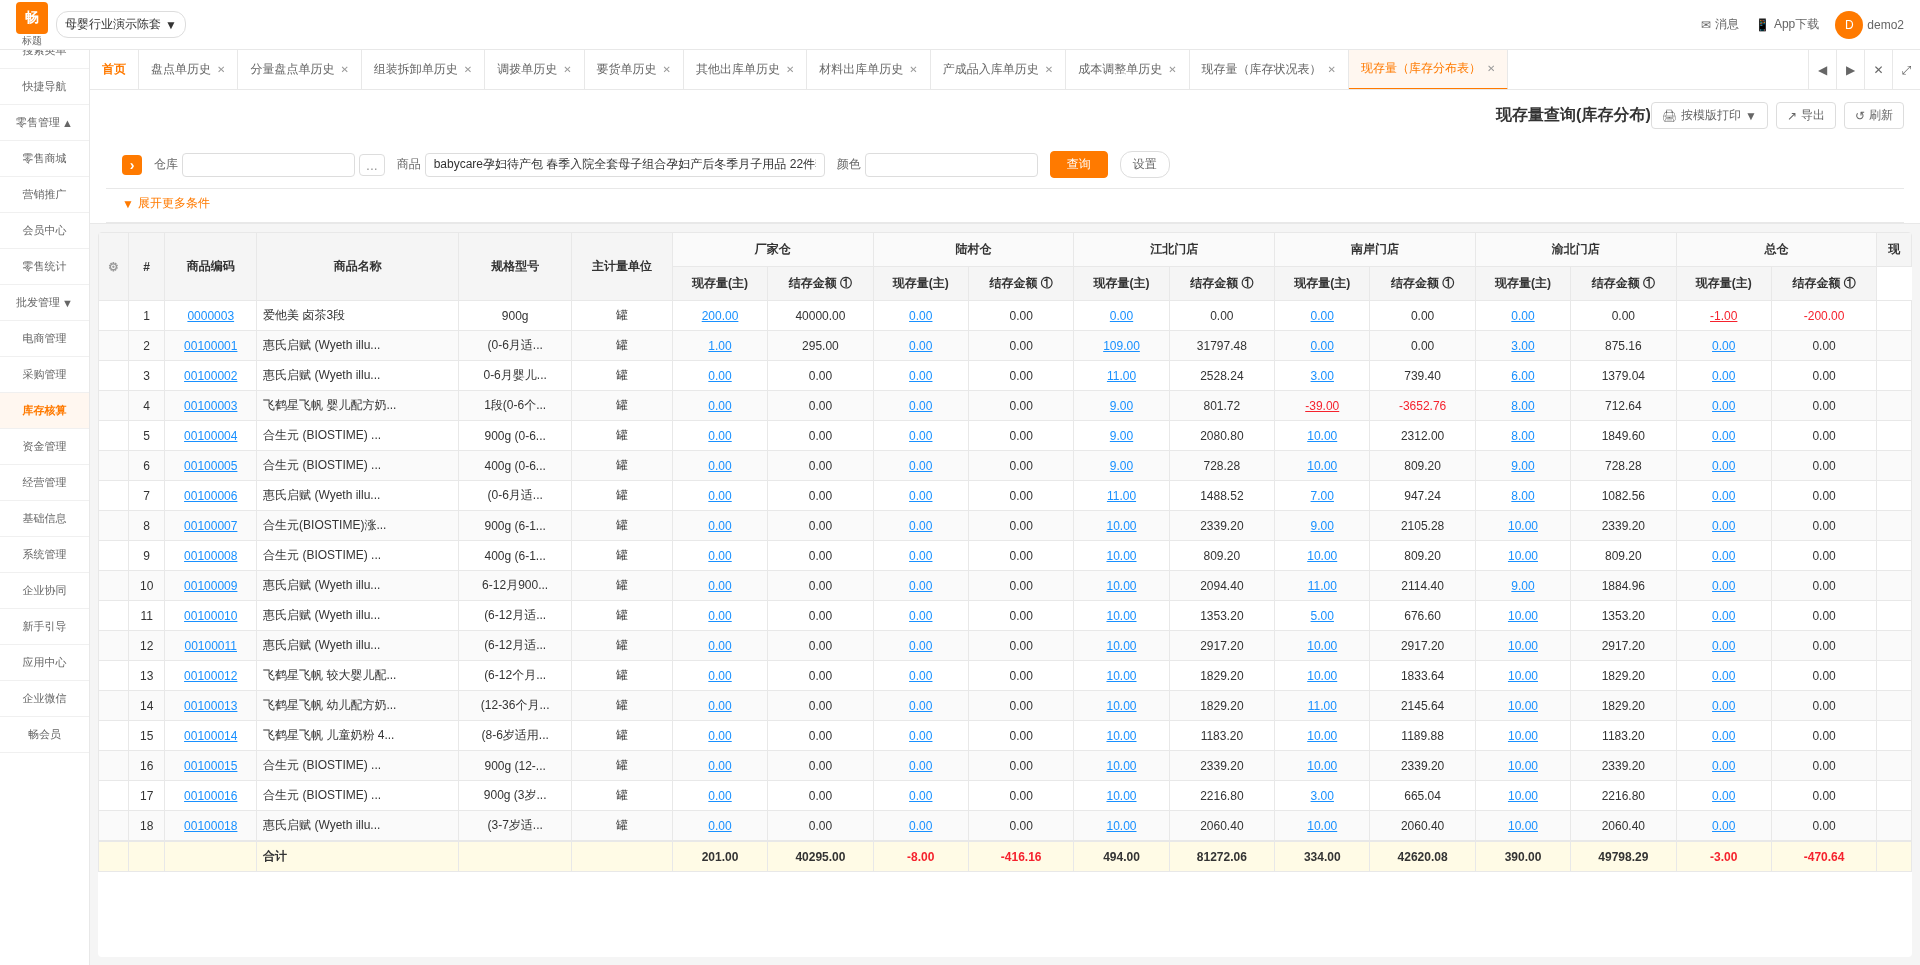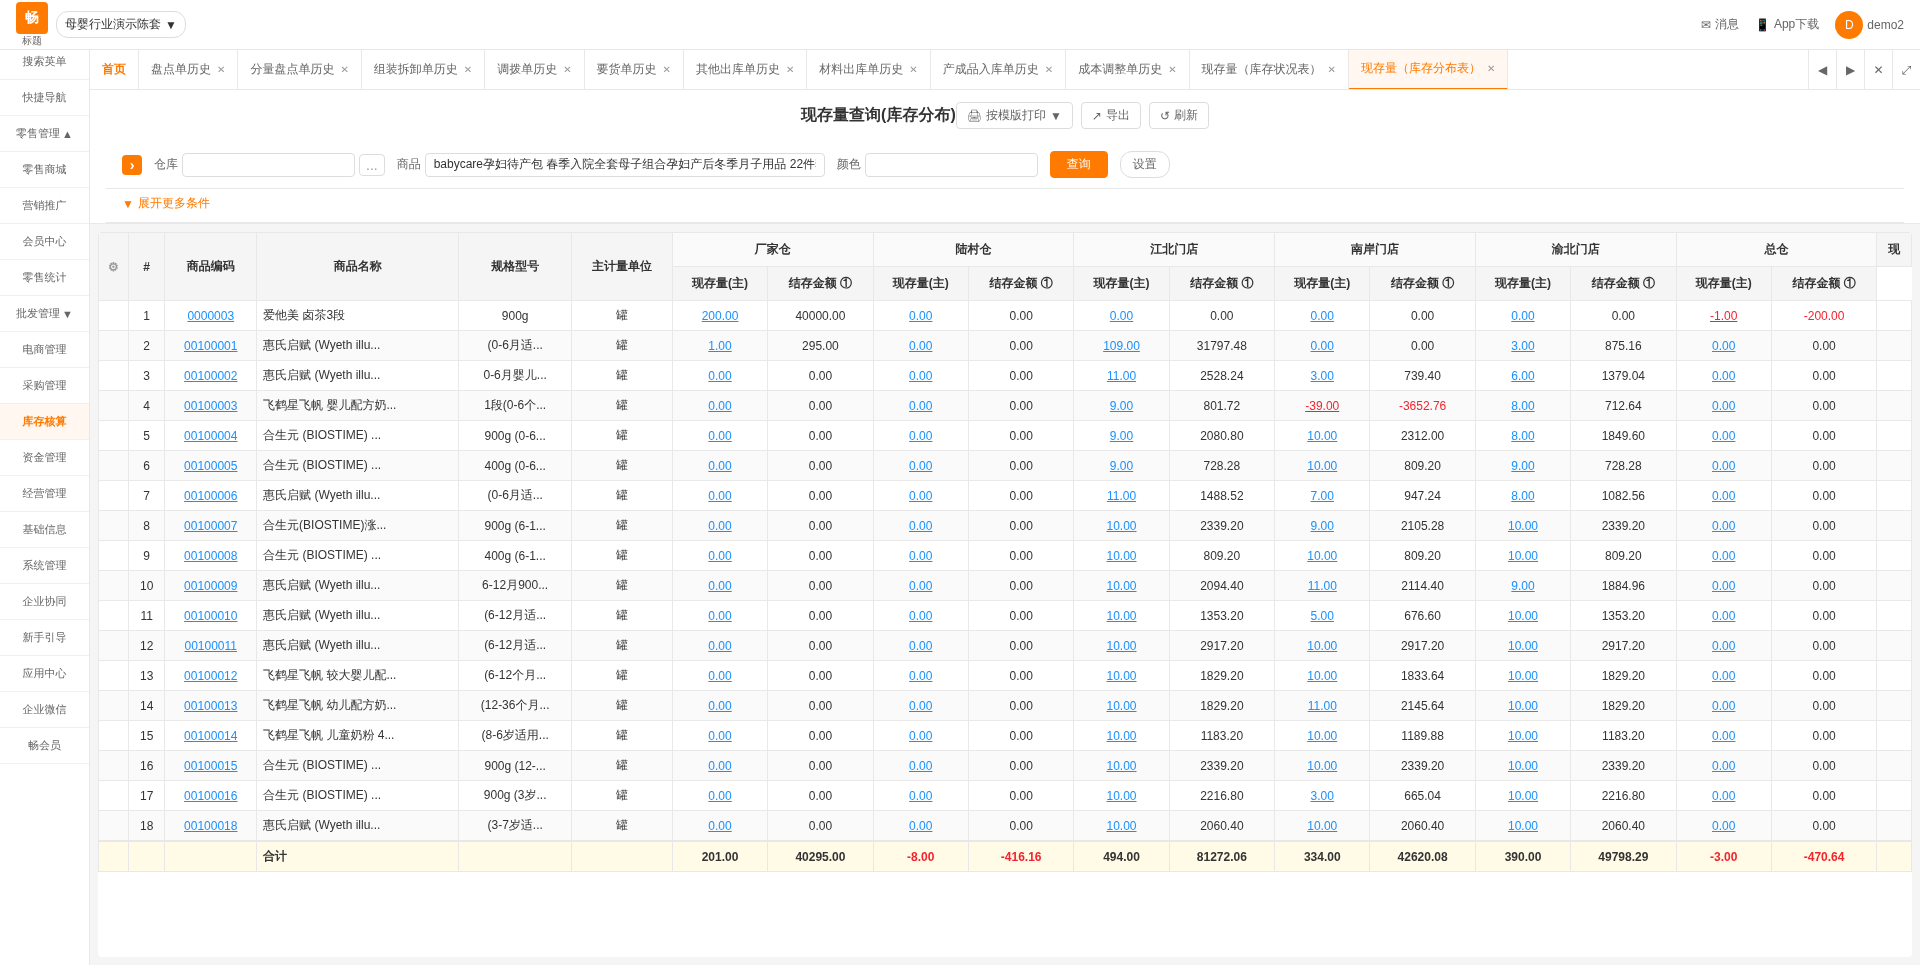--- a/index.html
+++ b/index.html
@@ -65,21 +65,21 @@
       font-size: 10px;
       color: #999;
       cursor: pointer;
     }
     .nav-arrows { display: flex; align-items: center; margin-left: auto; }
     .nav-arrow { width: 28px; height: 40px; display: flex; align-items: center; justify-content: center; cursor: pointer; border-left: 1px solid #e8e8e8; color: #666; }
 
     
     .sidebar {
       position: fixed;
-      top: 44px;
+      top: 33px;
       left: 0;
       width: 90px;
       bottom: 0;
       background: #fff;
       border-right: 1px solid #e8e8e8;
       z-index: 98;
       overflow-y: auto;
     }
     .sidebar-item {
       padding: 10px 4px;
@@ -107,21 +107,21 @@
 
     
     .page-header {
       background: #fff;
       padding: 12px 16px 0;
       border-bottom: 1px solid #e8e8e8;
     }
     .page-title-row {
       display: flex;
       align-items: center;
-      justify-content: center;
+      justify-content: flex-end;
       margin-bottom: 12px;
     }
     .page-title {
       font-size: 16px;
       font-weight: bold;
       color: #333;
     }
     .page-actions { display: flex; align-items: center; gap: 8px; }
     .btn-action {
       padding: 4px 10px;

